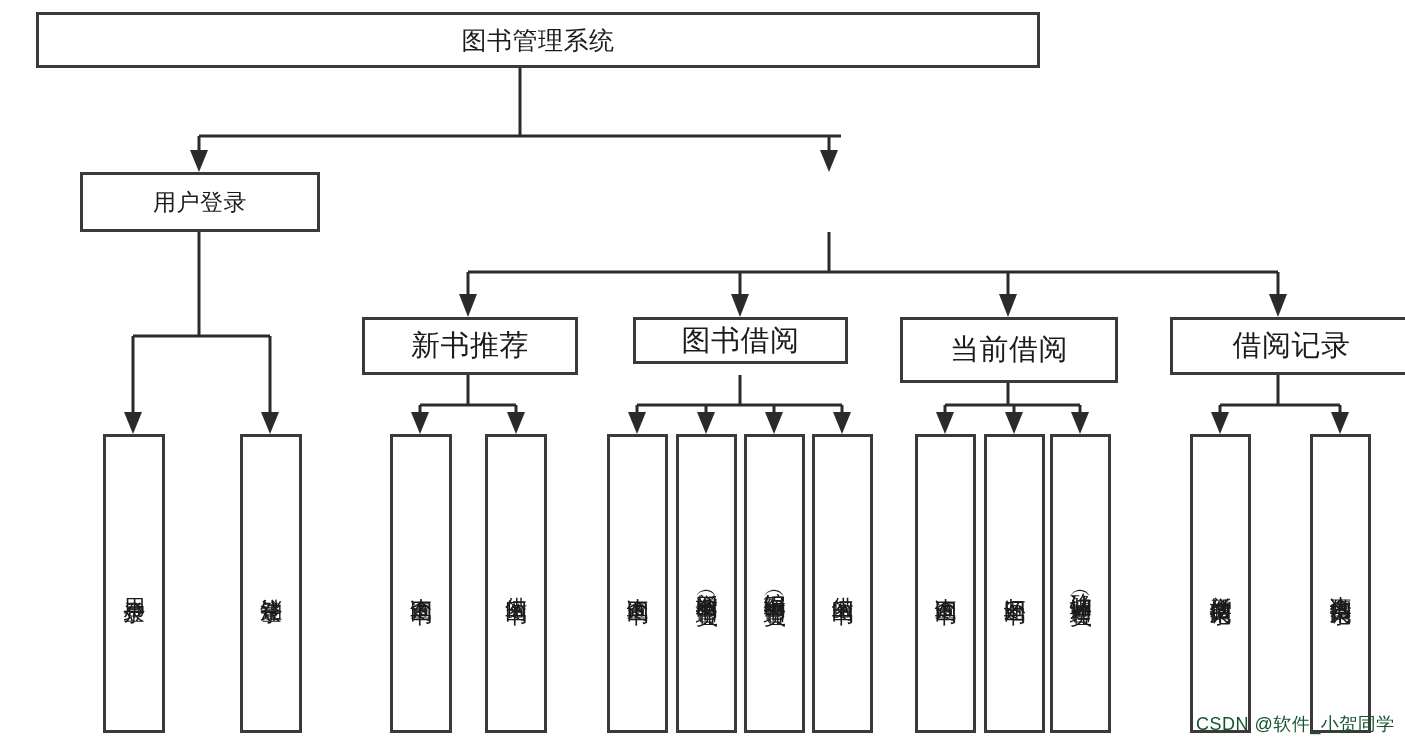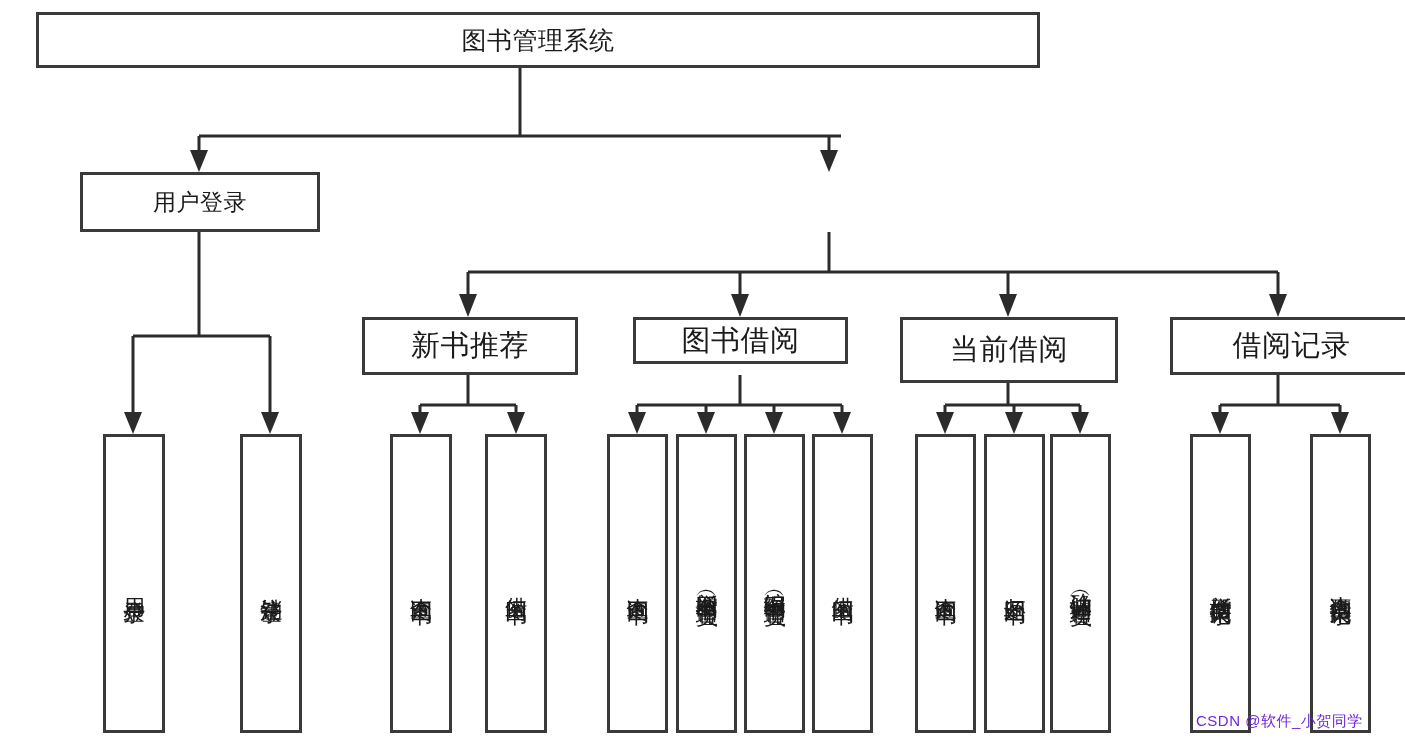--- a/index.html
+++ b/index.html
@@ -60,22 +60,22 @@
     font-size: 22px;
     writing-mode: vertical-rl;
     text-orientation: upright;
     line-height: 1.12;
     letter-spacing: 2px;
     white-space: pre-wrap;
     max-height: 280px;
   }
   .watermark {
     position: absolute;
-    color: #6d28d9;
-    font-size: 15px;
+    color: #14532d;
+    font-size: 18px;
     letter-spacing: 0.5px;
     z-index: 5;
     white-space: nowrap;
     pointer-events: none;
   }
 </style>
 </head>
 <body>
 
 <div id="diagram-root">

